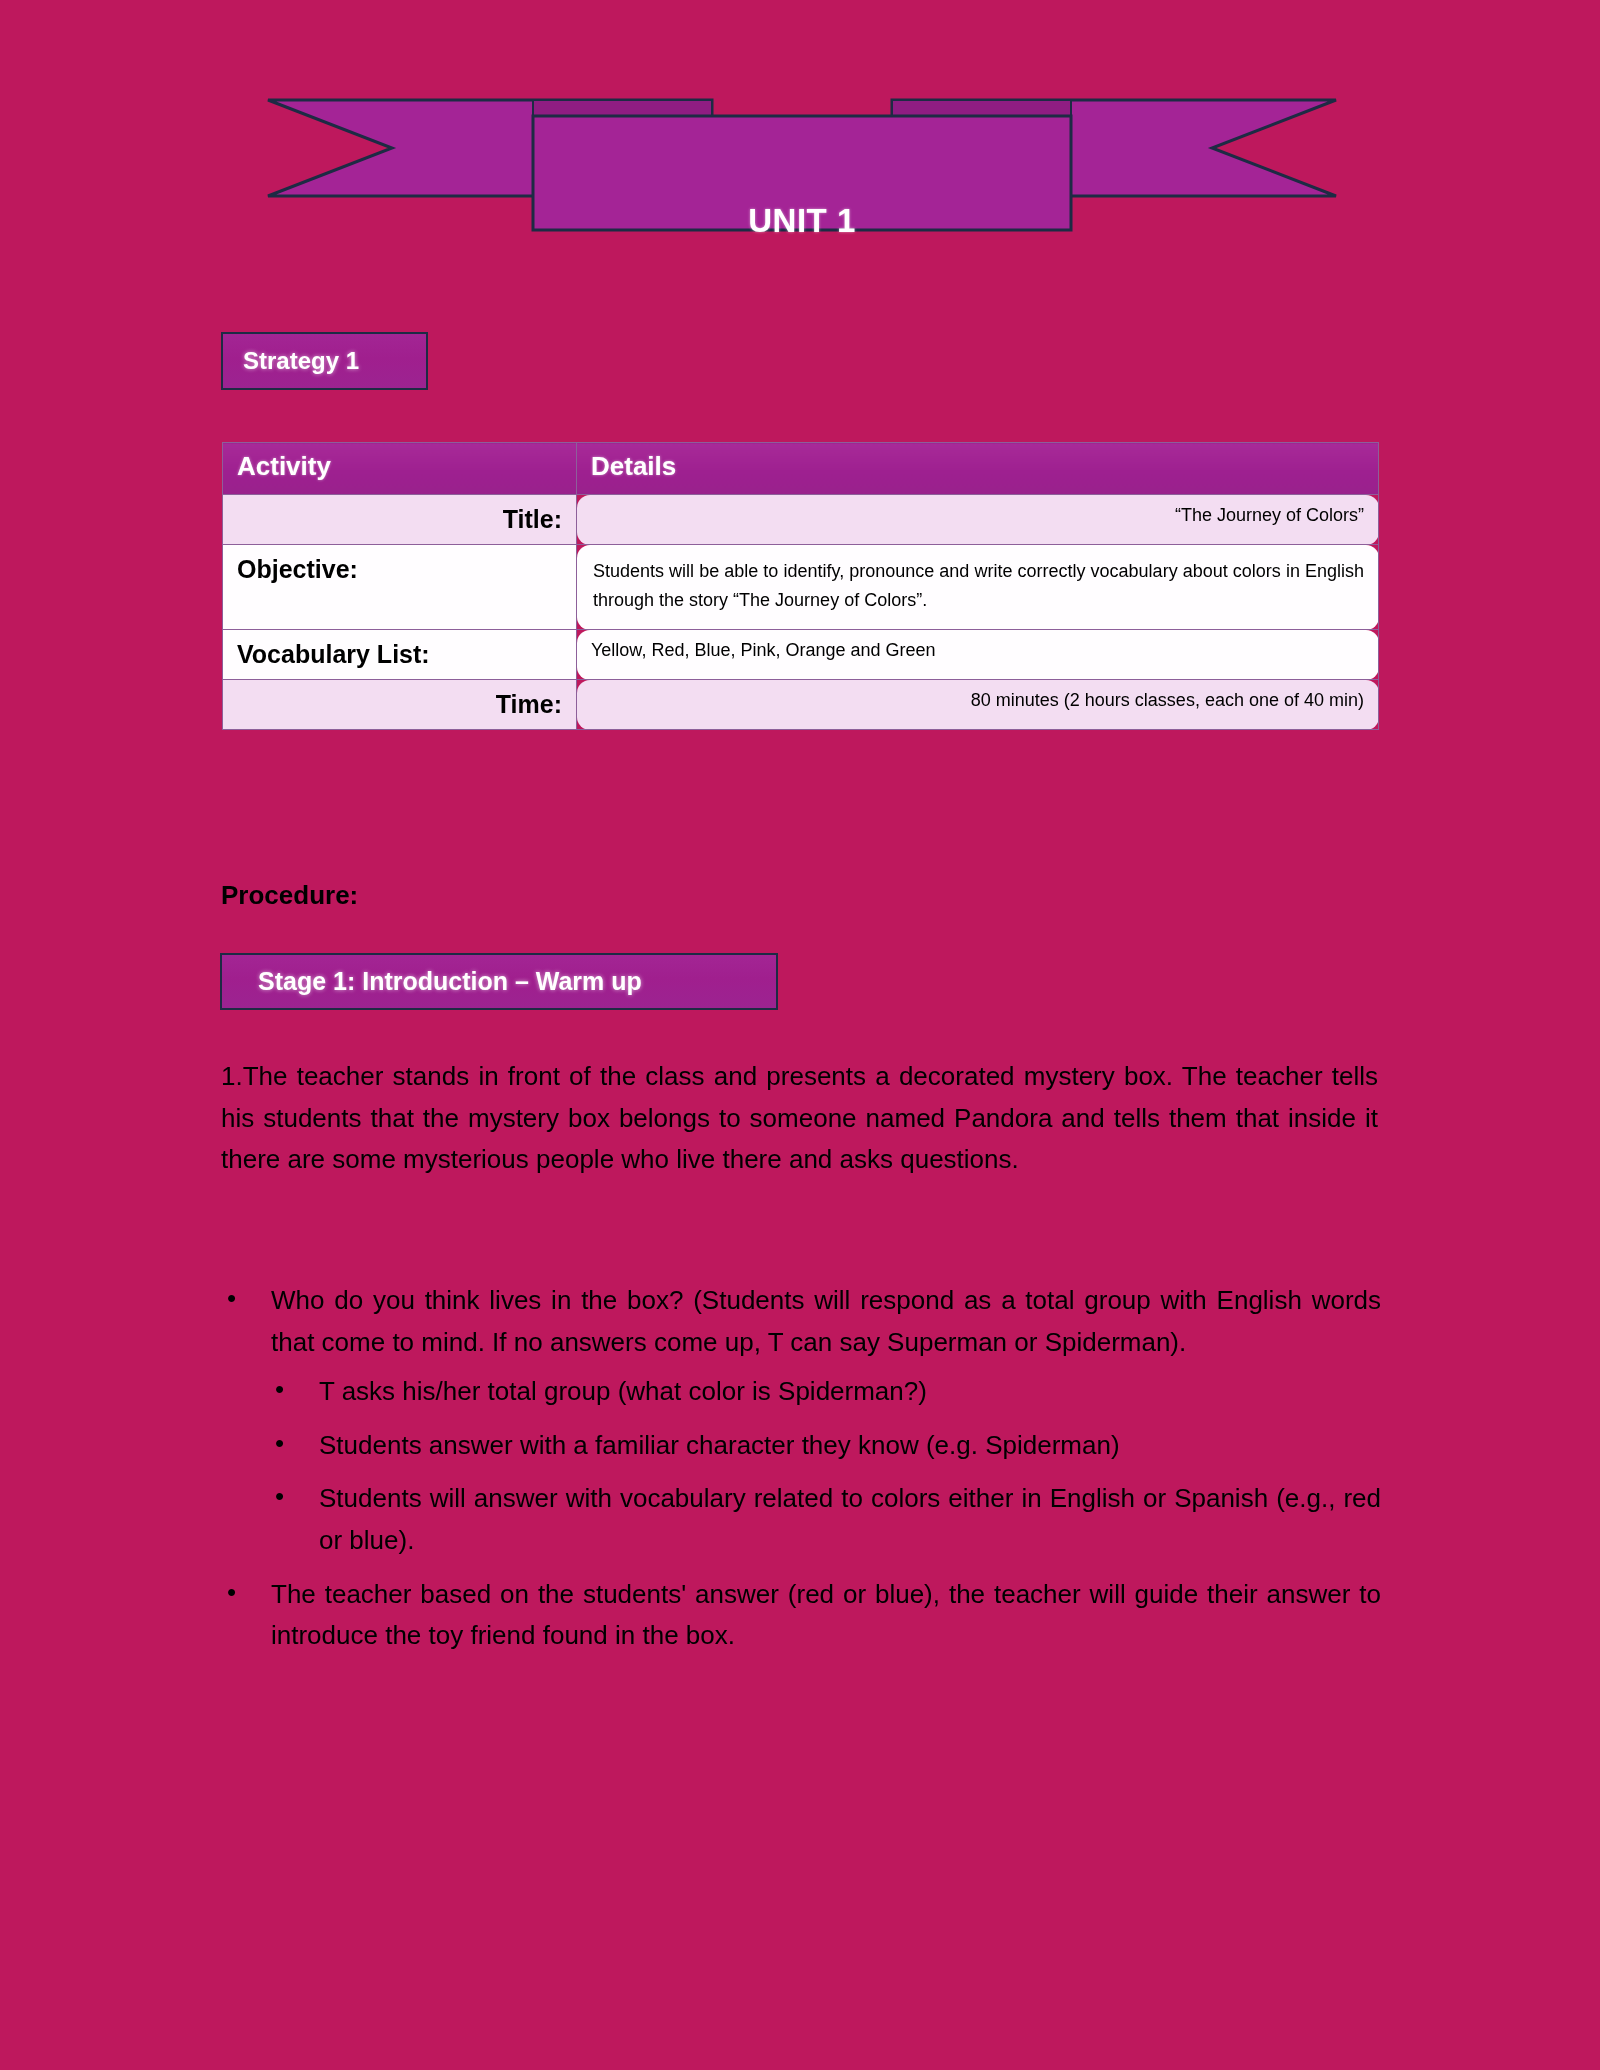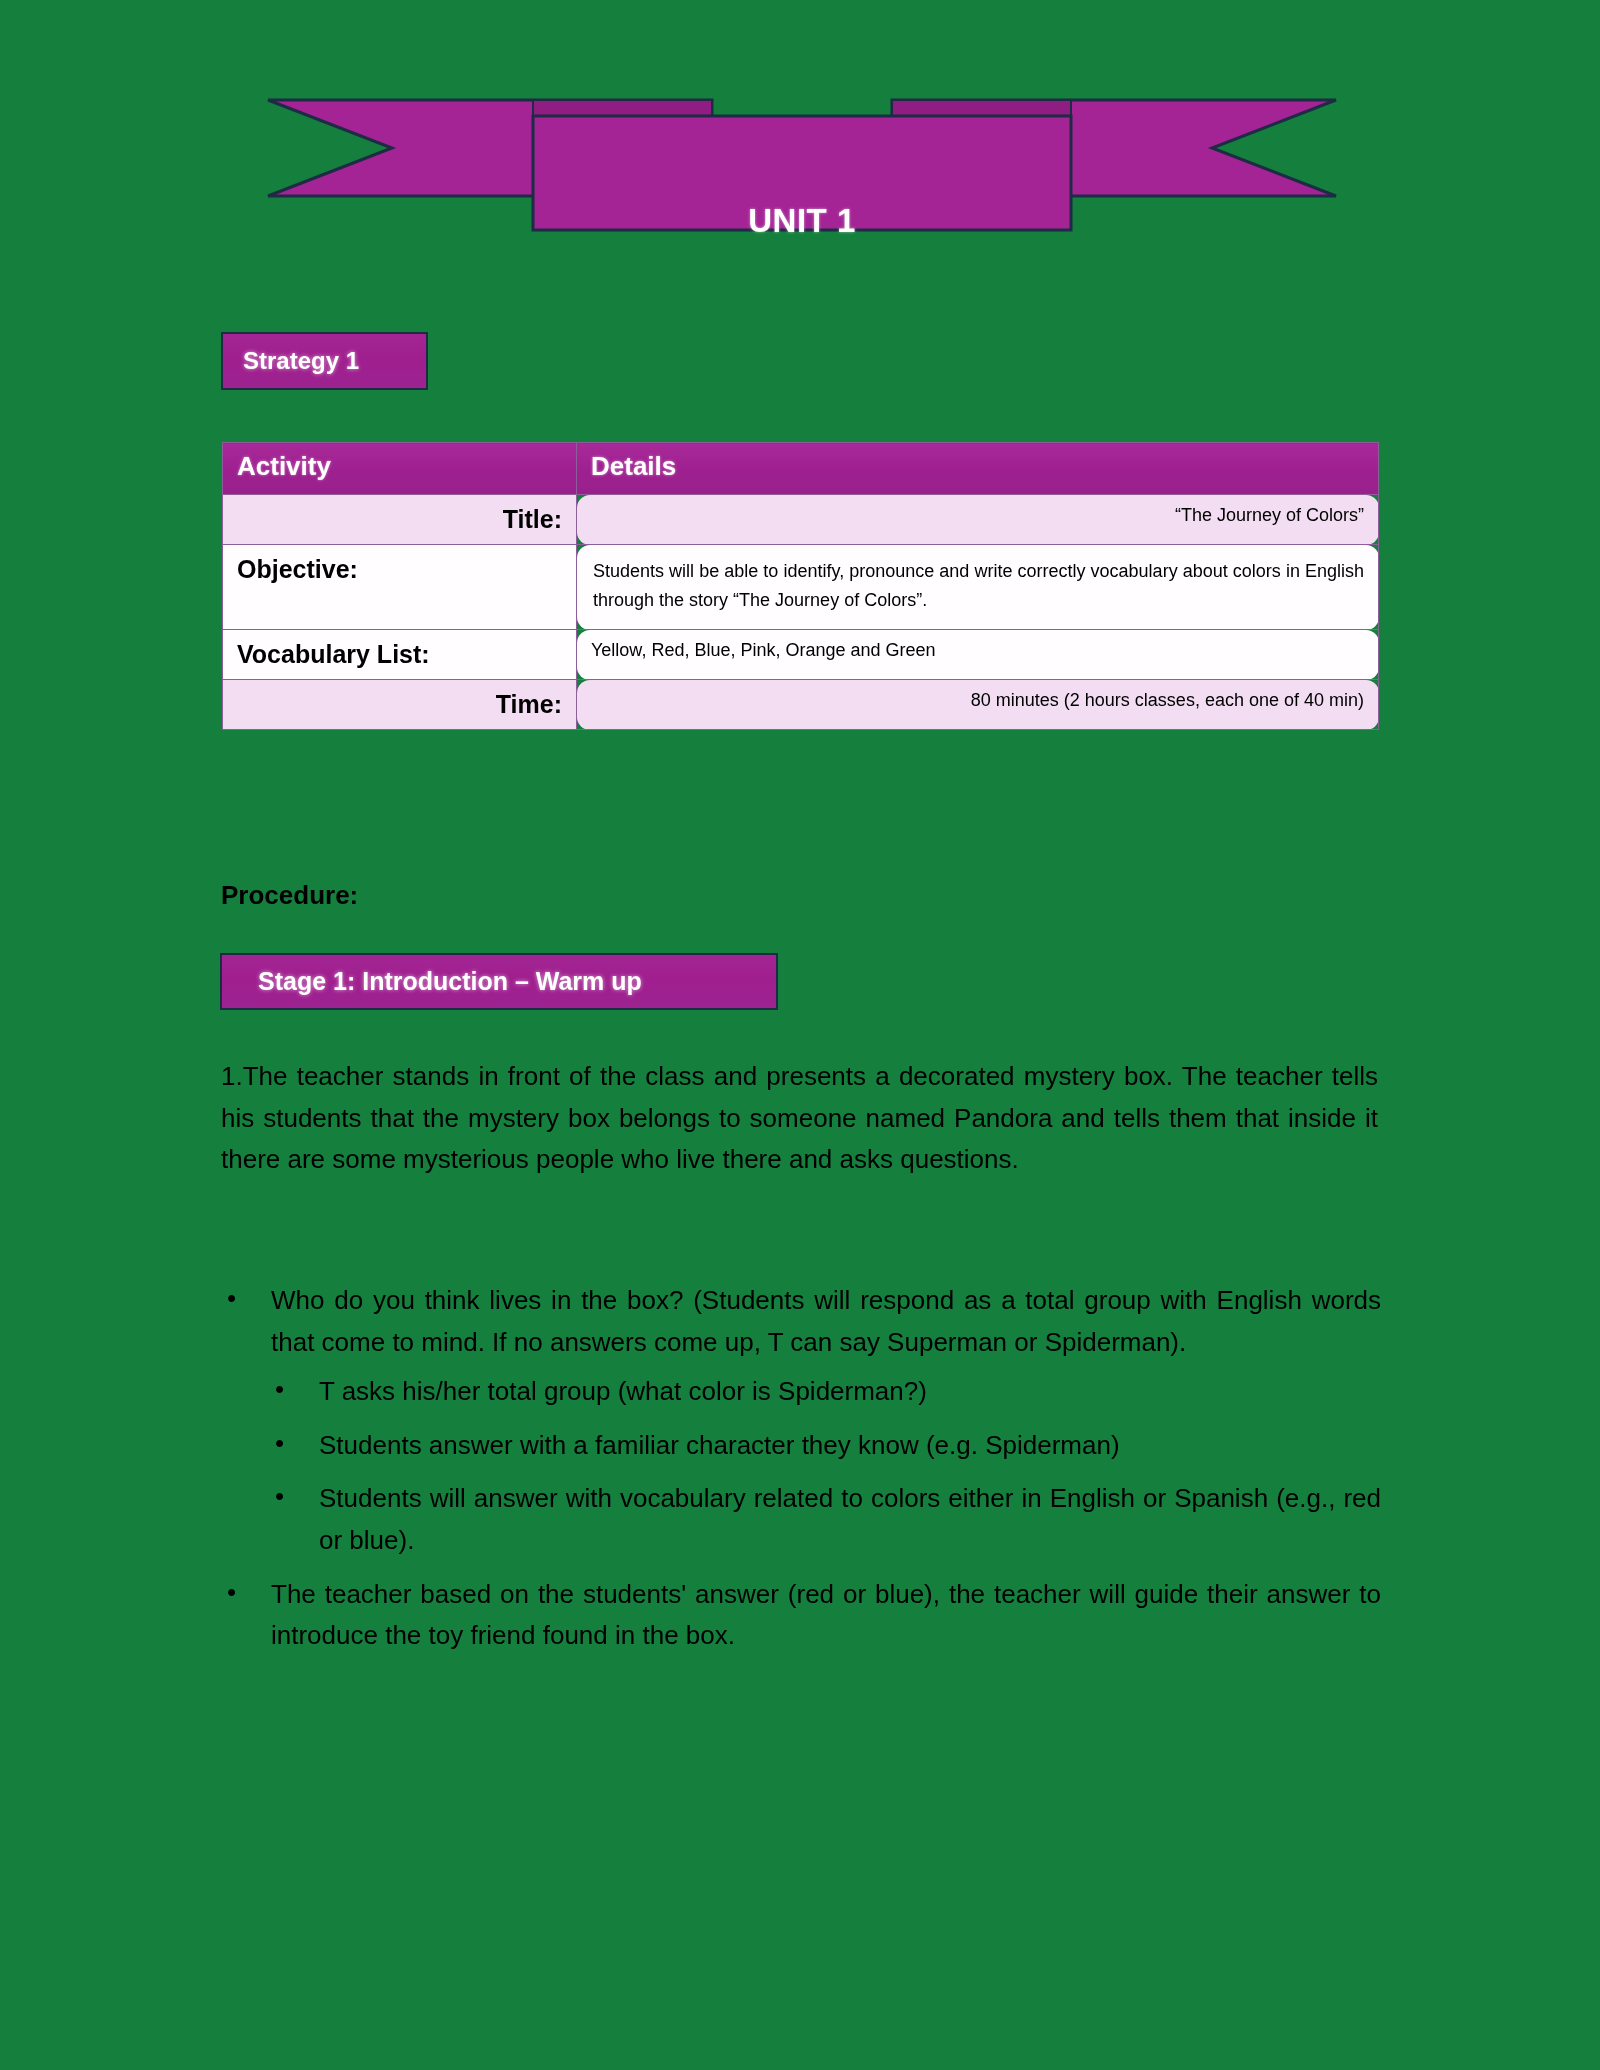--- a/index.html
+++ b/index.html
@@ -12,21 +12,21 @@
     height: 2070px;
     position: relative;
     font-family: "Liberation Sans", sans-serif;
     color: #000000;
     overflow: hidden;
   }
 
   .page {
     position: absolute;
     inset: 0;
-    background: #15803d;
+    background: #be185d;
   }
 
   
   .ribbon-wrap {
     position: absolute;
     left: 0;
     top: 78px;
     width: 1600px;
     height: 160px;
   }

